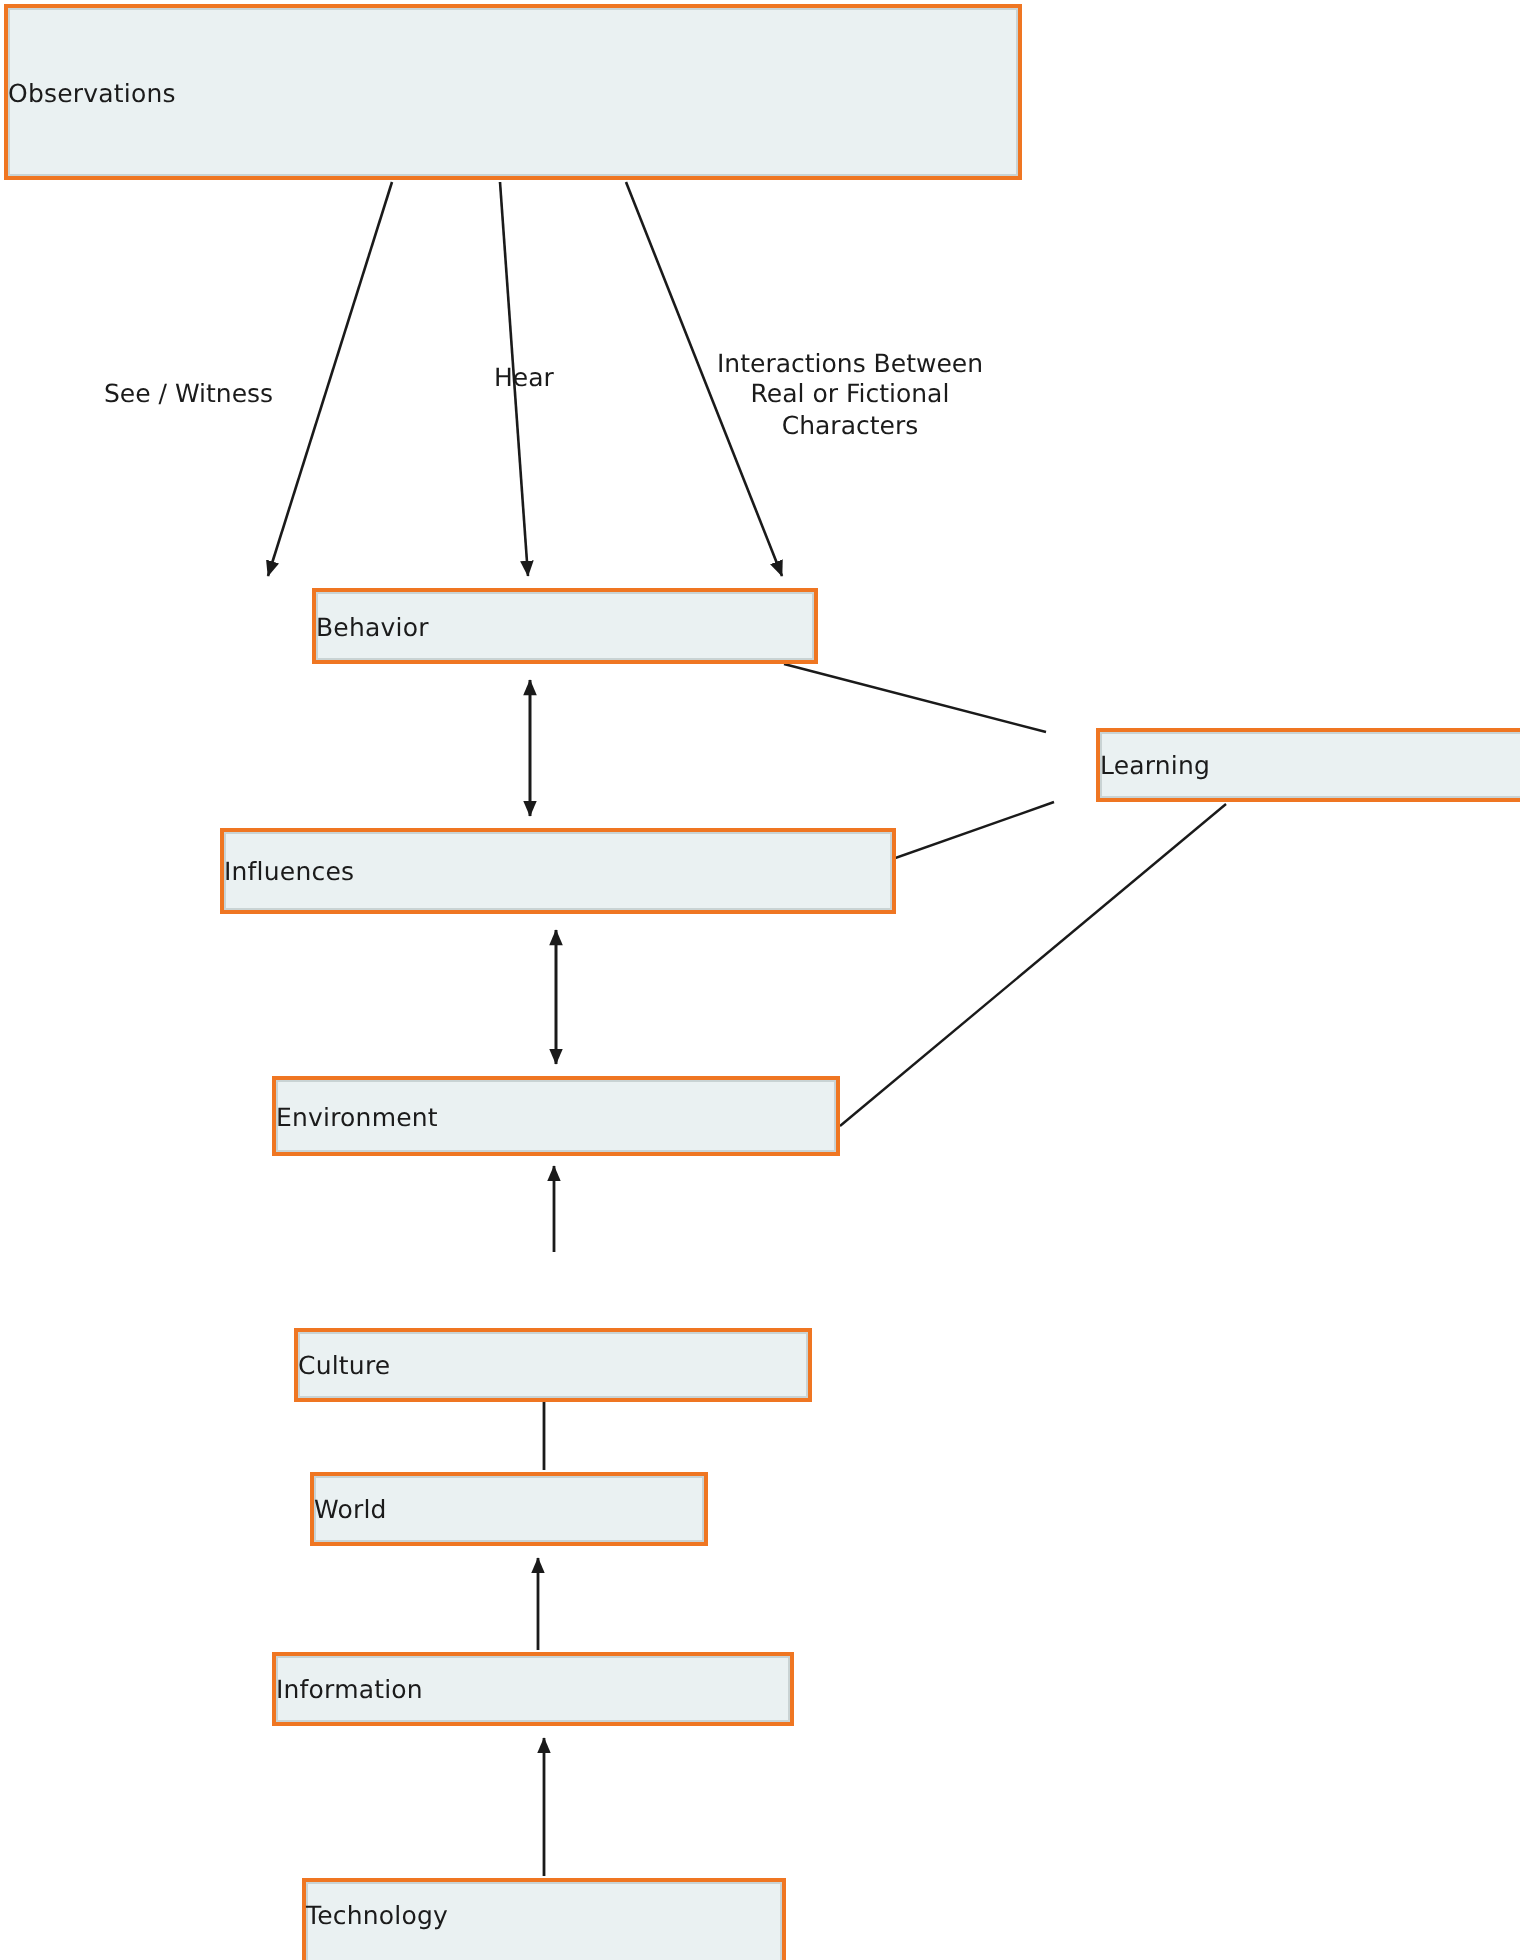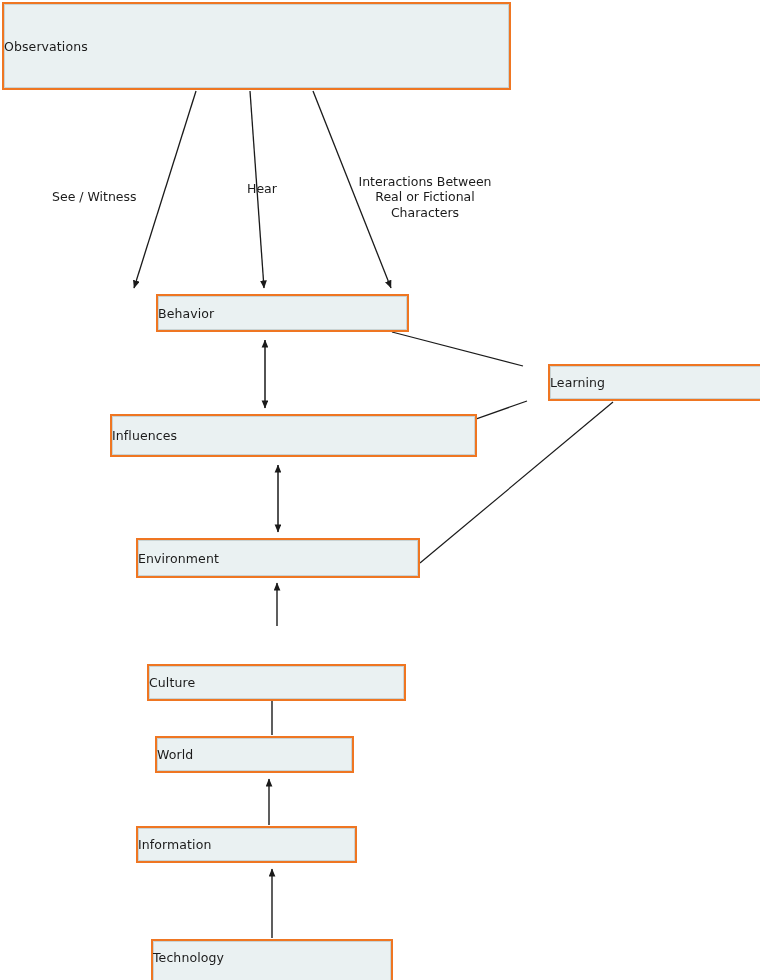--- a/index.html
+++ b/index.html
@@ -98,37 +98,37 @@
   </div>
 
   <div class="node" style="left:156px; top:294px; width:253px; height:38px;">
     <span>Behavior</span>
   </div>
 
   <div class="node" style="left:521px; top:364px; width:236px; height:37px;margin-left:27px;">
     <span>Learning</span>
   </div>
 
-  <div class="node" style="left:110px; top:414px; width:367px; height:43px;">
+  <div class="node" style="left:110px; top:414px; width:338px; height:43px;">
     <span>Influences</span>
   </div>
 
   <div class="node" style="left:136px; top:538px; width:284px; height:40px;">
     <span>Environment</span>
   </div>
 
   <div class="node" style="left:147px; top:664px; width:259px; height:37px;">
     <span>Culture</span>
   </div>
 
   <div class="node" style="left:155px; top:736px; width:199px; height:37px;">
     <span>World</span>
   </div>
 
-  <div class="node" style="left:136px; top:826px; width:221px; height:37px;">
+  <div class="node" style="left:136px; top:826px; width:261px; height:37px;">
     <span>Information</span>
   </div>
 
   <div class="node" style="left:151px; top:939px; width:242px; height:44px; align-items:flex-start; padding-top:9px;">
     <span>Technology</span>
   </div>
 
   <div class="edge-label" style="left:52px; top:173px;">
     <span>See / Witness</span>
   </div>

